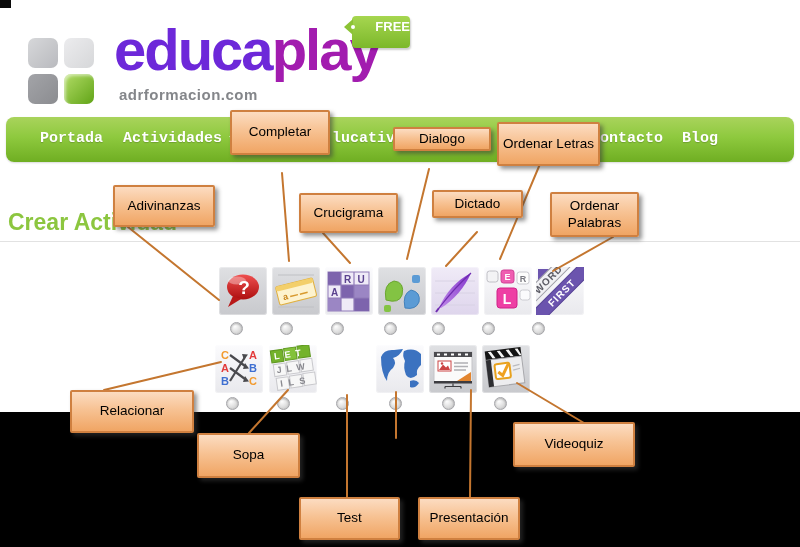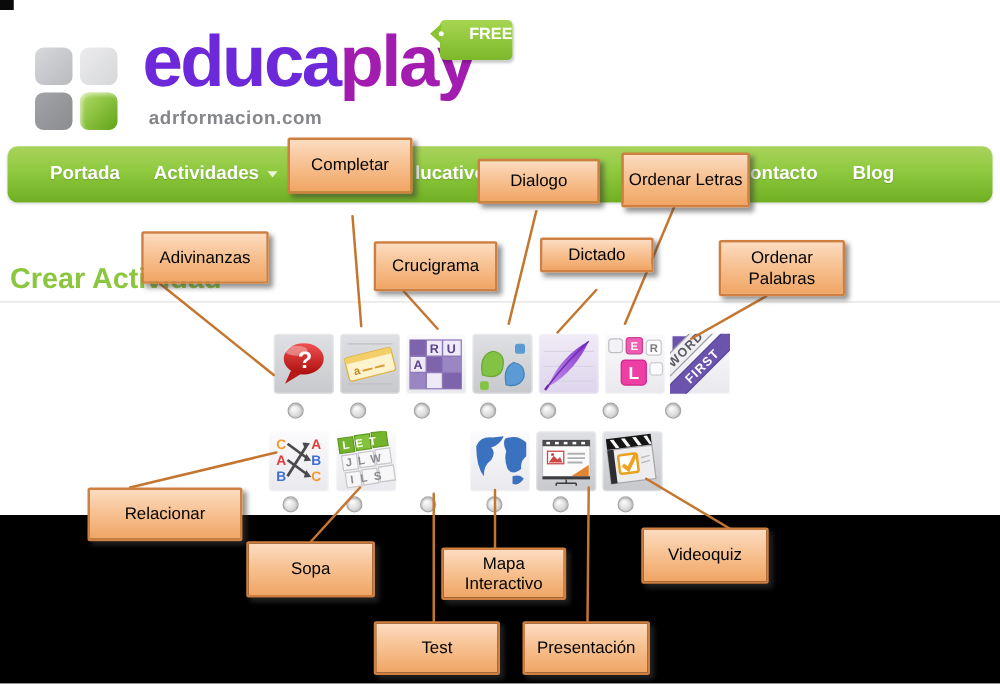--- a/index.html
+++ b/index.html
@@ -18,21 +18,21 @@
   .brand .b2 { color:#a21caf; font-weight:bold; }
   .domain { position:absolute; left:119px; top:86px; font-size:15px; font-weight:bold; color:#84868a; letter-spacing:.5px; }
   .free-badge { position:absolute; left:352px; top:16px; width:58px; height:32px; background:linear-gradient(#a6d650,#7cb82a);
     border-radius:4px; color:#fff; font-weight:bold; font-size:13px; text-align:right; line-height:22px; box-shadow:1px 2px 2px rgba(0,0,0,.2); }
   .free-badge::before { content:""; position:absolute; left:-8px; top:3px; border-top:8px solid transparent; border-bottom:8px solid transparent; border-right:9px solid #8cc335; }
   .free-badge::after { content:""; position:absolute; left:-1px; top:9px; width:4px; height:4px; border-radius:50%; background:#fff; }
 
   
   .navbar { position:absolute; left:6px; top:117px; width:788px; height:45px; border-radius:8px;
     background:linear-gradient(180deg,#a9d35c 0%,#8ec93e 45%,#6fae22 100%); box-shadow:0 1px 2px rgba(0,0,0,.15); }
-  .nav-item { position:absolute; top:13px; color:#fff; font-weight:bold; font-size:15px; text-shadow:0 1px 1px rgba(0,0,0,.18); cursor:default; }
+  .nav-item { position:absolute; top:13px; color:#fff; font-weight:bold; font-size:15px; text-shadow:0 1px 1px rgba(0,0,0,.18); cursor:default;font-family:Liberation Mono, monospace; }
   .chev { display:inline-block; margin-left:7px; vertical-align:middle; border-left:4px solid transparent; border-right:4px solid transparent; border-top:5px solid #eaf5d8; }
 
   
   .page-title { position:absolute; left:8px; top:209px; font-size:23px; font-weight:bold; color:#8cc63f; }
   .divider { position:absolute; left:0; top:241px; width:800px; height:1px; background:#e2e2e2; }
   .field-label { position:absolute; left:88px; top:276px; width:126px; text-align:right; font-size:14px; color:#7c7c7c; }
 
   .tile { position:absolute; width:48px; height:48px; border-radius:3px; background:linear-gradient(#dfe0e3,#c8c9cd);
     box-shadow:inset 0 0 0 1px rgba(255,255,255,.35); z-index:10; }
   .tile.white  { background:linear-gradient(#fbfbfd,#e9e9ed); }
@@ -283,42 +283,39 @@
 
   <div class="callout" style="left:113px;top:185px;width:102px;height:42px">
       <span>Adivinanzas</span>
     </div>
   <div class="callout" style="left:230px;top:110px;width:100px;height:45px">
       <span>Completar</span>
     </div>
   <div class="callout" style="left:299px;top:193px;width:99px;height:40px">
       <span>Crucigrama</span>
     </div>
-  <div class="callout" style="left:382px;top:127px;width:98px;height:36px">
+  <div class="callout" style="left:393px;top:127px;width:98px;height:24px">
       <span>Dialogo</span>
     </div>
   <div class="callout" style="left:497px;top:122px;width:103px;height:44px">
       <span>Ordenar Letras</span>
     </div>
   <div class="callout" style="left:432px;top:190px;width:91px;height:28px">
       <span>Dictado</span>
     </div>
-  <div class="callout" style="left:575px;top:192px;width:101px;height:45px">
+  <div class="callout" style="left:550px;top:192px;width:89px;height:45px">
       <span>Ordenar Palabras</span>
     </div>
   <div class="callout" style="left:70px;top:390px;width:124px;height:43px">
       <span>Relacionar</span>
     </div>
   <div class="callout" style="left:197px;top:433px;width:103px;height:45px">
       <span>Sopa</span>
     </div>
-  <div class="callout" style="left:353px;top:438px;width:100px;height:42px">
-      <span>Mapa Interactivo</span>
-    </div>
-  <div class="callout" style="left:513px;top:422px;width:102px;height:45px">
+  <div class="callout" style="left:513px;top:422px;width:122px;height:45px">
       <span>Videoquiz</span>
     </div>
   <div class="callout" style="left:299px;top:497px;width:101px;height:43px">
       <span>Test</span>
     </div>
   <div class="callout" style="left:418px;top:497px;width:102px;height:43px">
       <span>Presentación</span>
     </div>
 
 </div>

